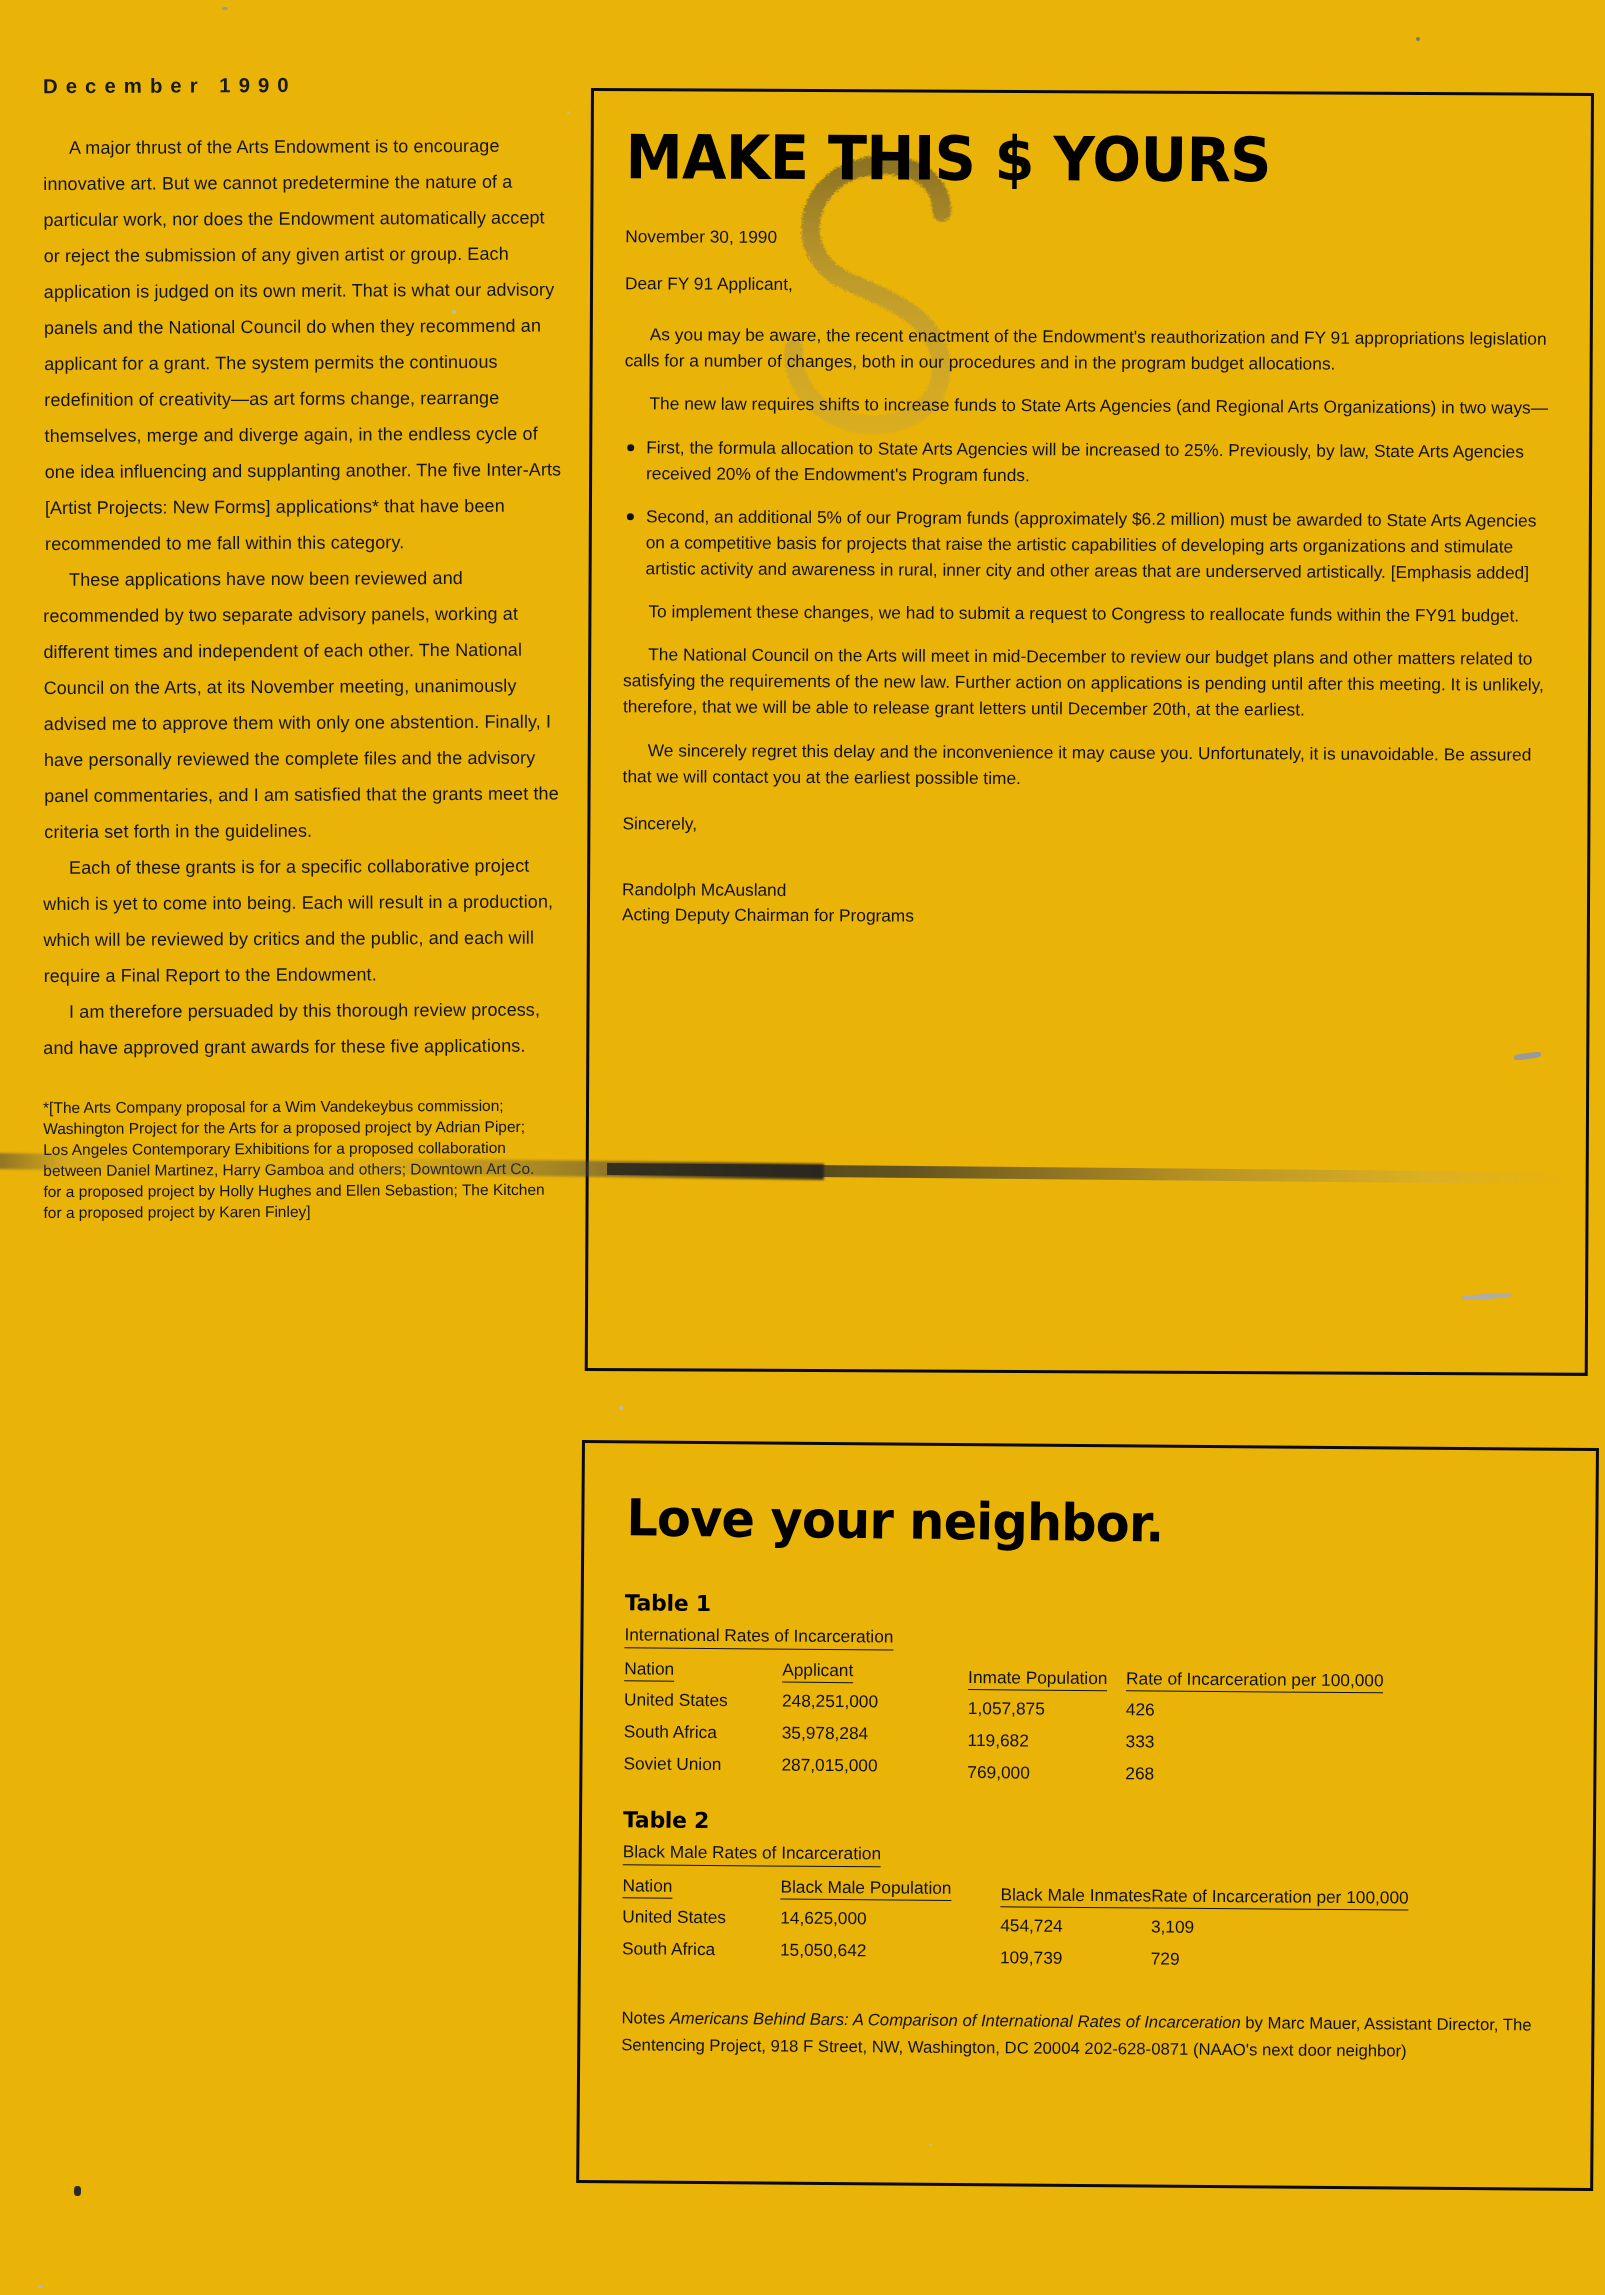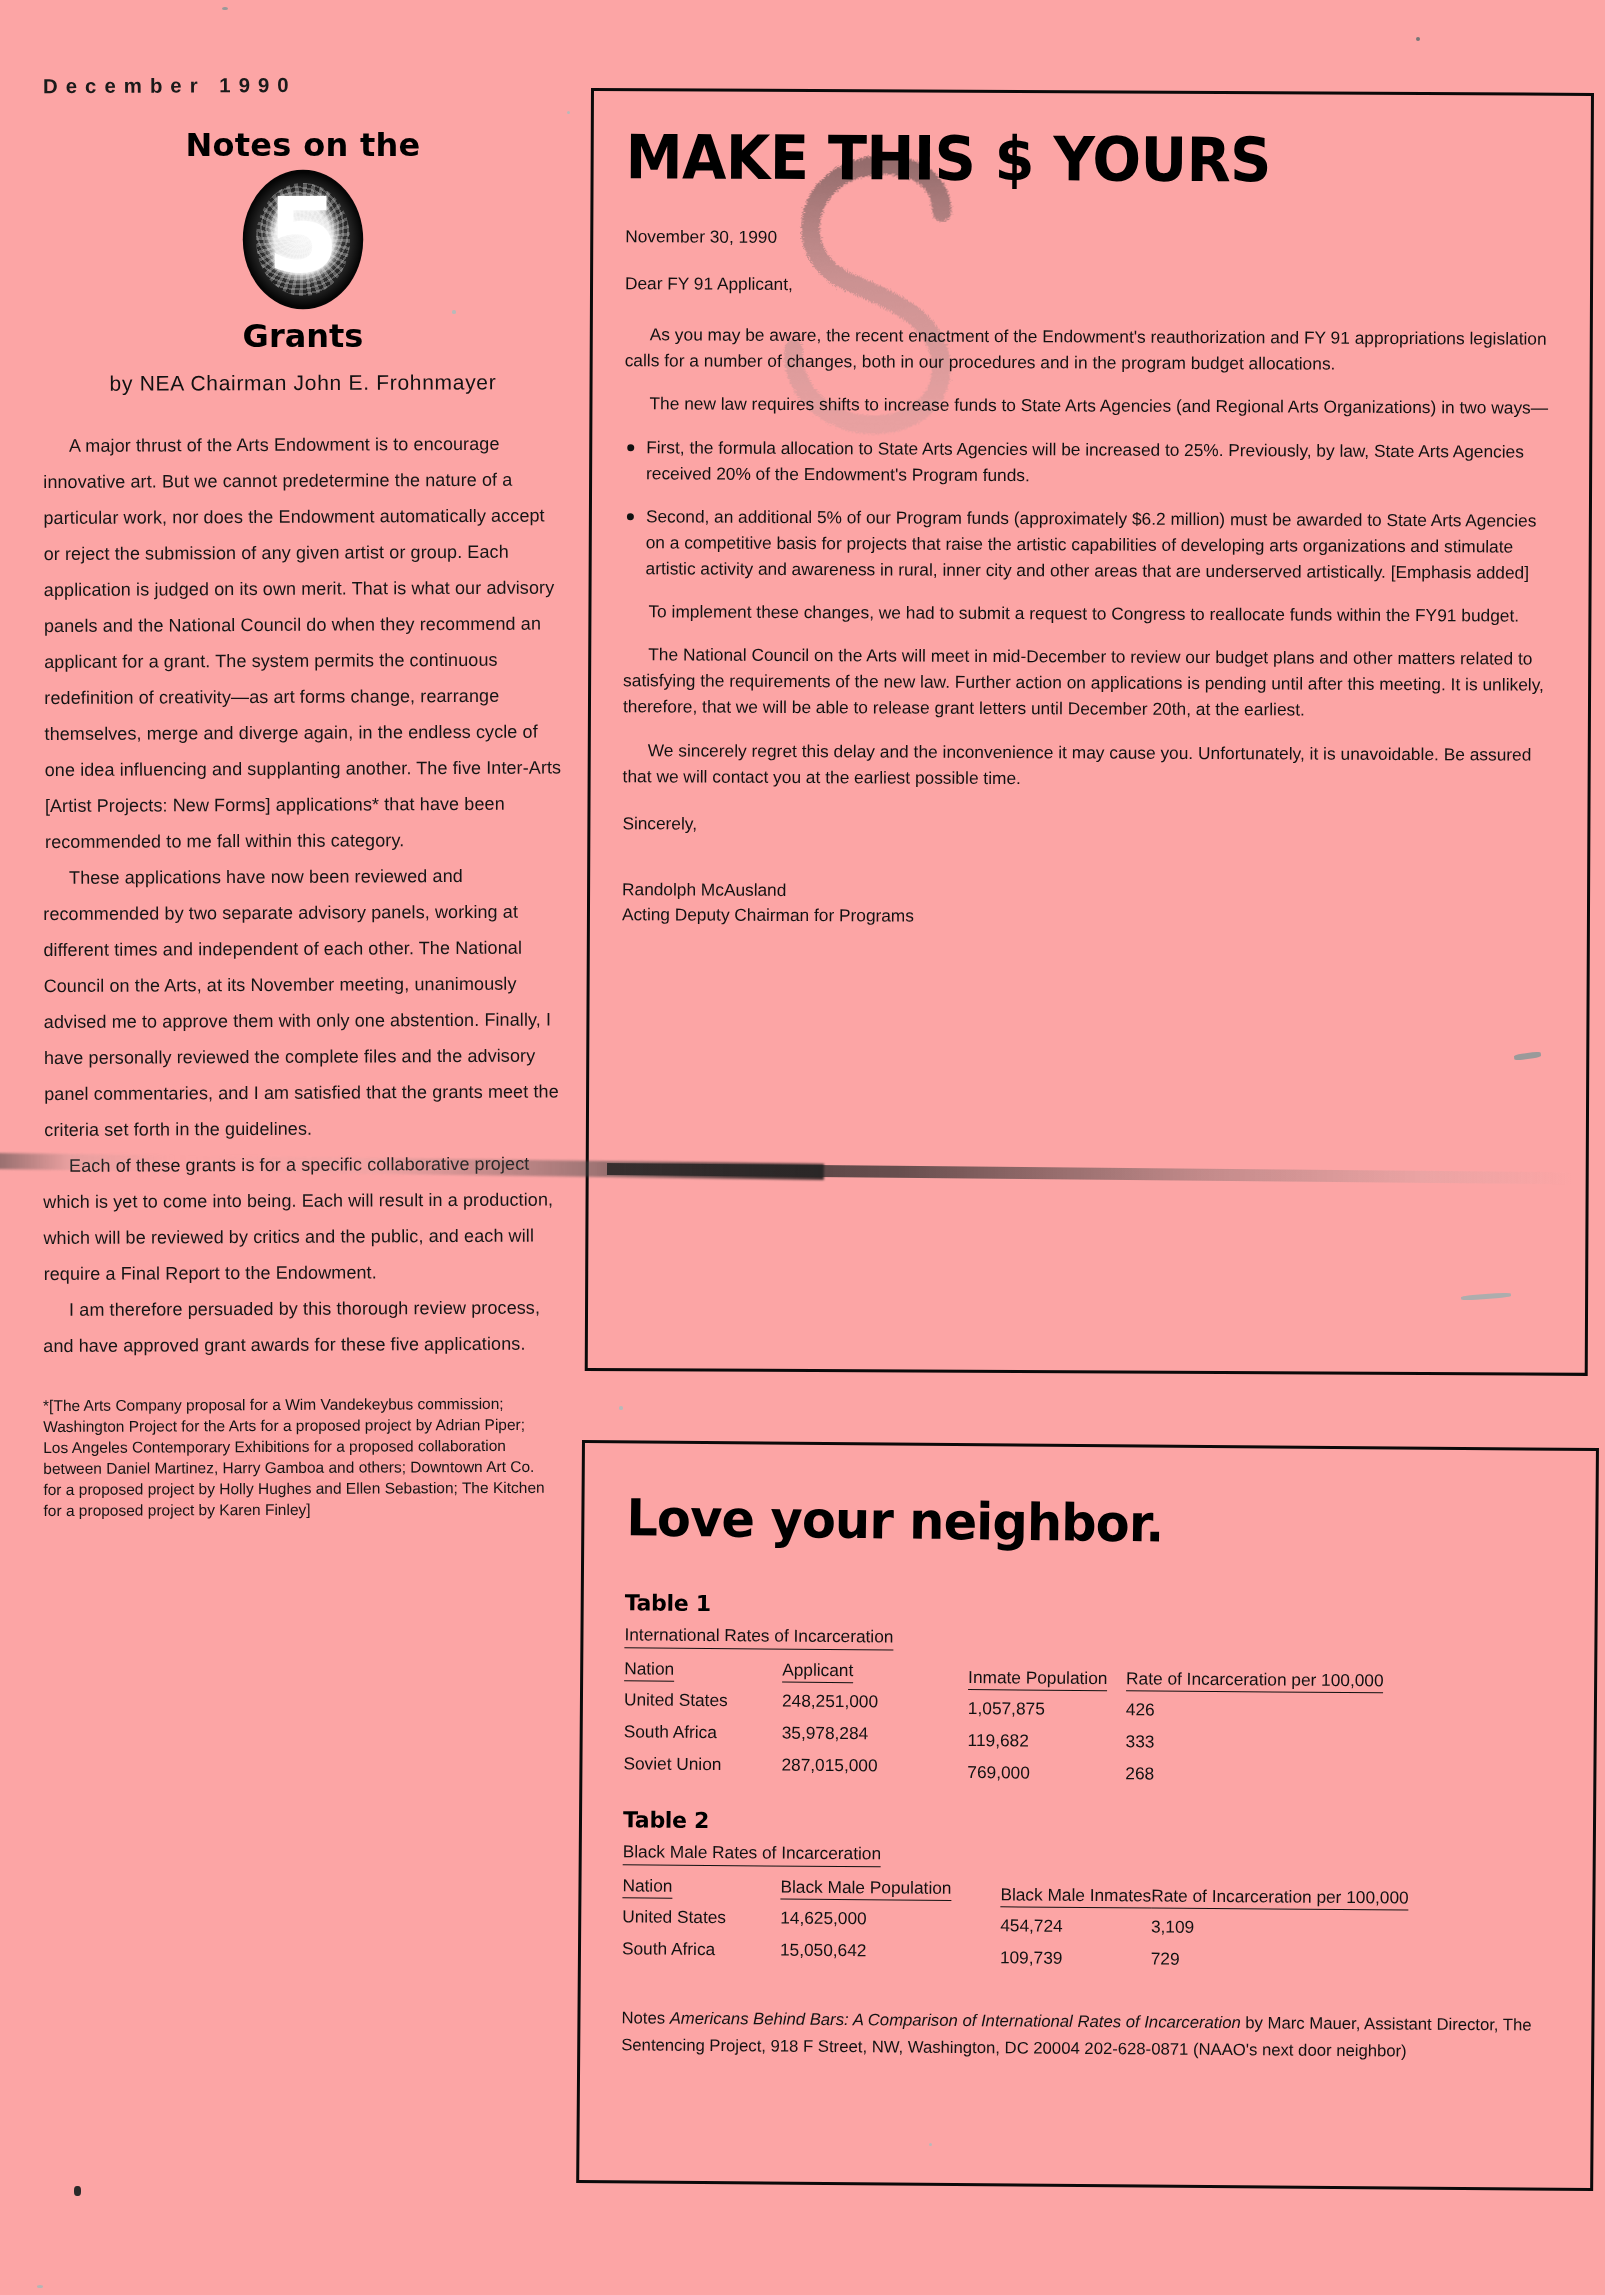--- a/index.html
+++ b/index.html
@@ -9,21 +9,21 @@
     background: #ffffff;
   }
   body {
     font-family: "Liberation Sans", sans-serif;
     color: #0d0d0d;
   }
   #page {
     position: relative;
     width: 1605px;
     height: 2295px;
-    background: #fca5a5;
+    background: #eab308;
     overflow: hidden;
   }
 
   .speckle {
     position: absolute;
     background: #b9b9b9;
     border-radius: 50%;
     pointer-events: none;
   }
 
@@ -362,31 +362,20 @@
 </style>
 </head>
 <body>
 
 <div id="page">
 
   <div id="left-col">
 
     <div id="issue-date">December 1990</div>
 
-    <div id="masthead">
-      <div id="masthead-line1">Notes on the</div>
-
-      <div id="five-badge">
-        <div class="grain"></div>
-        <div class="numeral">5</div>
-      </div>
-
-      <div id="masthead-line2">Grants</div>
-      <div id="byline">by NEA Chairman John E. Frohnmayer</div>
-    </div>
 
     <p id="body-start" class="lc-para">A major thrust of the Arts Endowment is to encourage innovative art.  But we cannot predetermine the nature of a particular work, nor does the Endowment automatically accept or reject the submission of any given artist or group.  Each application is judged on its own merit.  That is what our advisory panels and the National Council do when they recommend an applicant for a grant.  The system permits the continuous redefinition of creativity—as art forms change, rearrange themselves, merge and diverge again, in the endless cycle of one idea influencing and supplanting another.  The five Inter-Arts [Artist Projects:  New Forms] applications* that have been recommended to me fall within this category.</p>
     <p class="lc-para">These applications have now been reviewed and recommended by two separate advisory panels, working at different times and independent of each other.  The National Council on the Arts, at its November meeting, unanimously advised me to approve them with only one abstention.  Finally, I have personally reviewed the complete files and the advisory panel commentaries, and I am satisfied that the grants meet the criteria set forth in the guidelines.</p>
     <p class="lc-para">Each of these grants is for a specific collaborative project which is yet to come into being.  Each will result in a production, which will be reviewed by critics and the public, and each will require a Final Report to the Endowment.</p>
     <p class="lc-para">I am therefore persuaded by this thorough review process, and have approved grant awards for these five applications.</p>
 
     <p id="footnote">*[The Arts Company proposal for a Wim Vandekeybus commission; Washington Project for the Arts for a proposed project by Adrian Piper; Los Angeles Contemporary Exhibitions for a proposed collaboration between Daniel Martinez, Harry Gamboa and others; Downtown Art Co. for a proposed project by Holly Hughes and Ellen Sebastion; The Kitchen for a proposed project by Karen Finley]</p>
   </div>
 
   <div id="box-letter">

